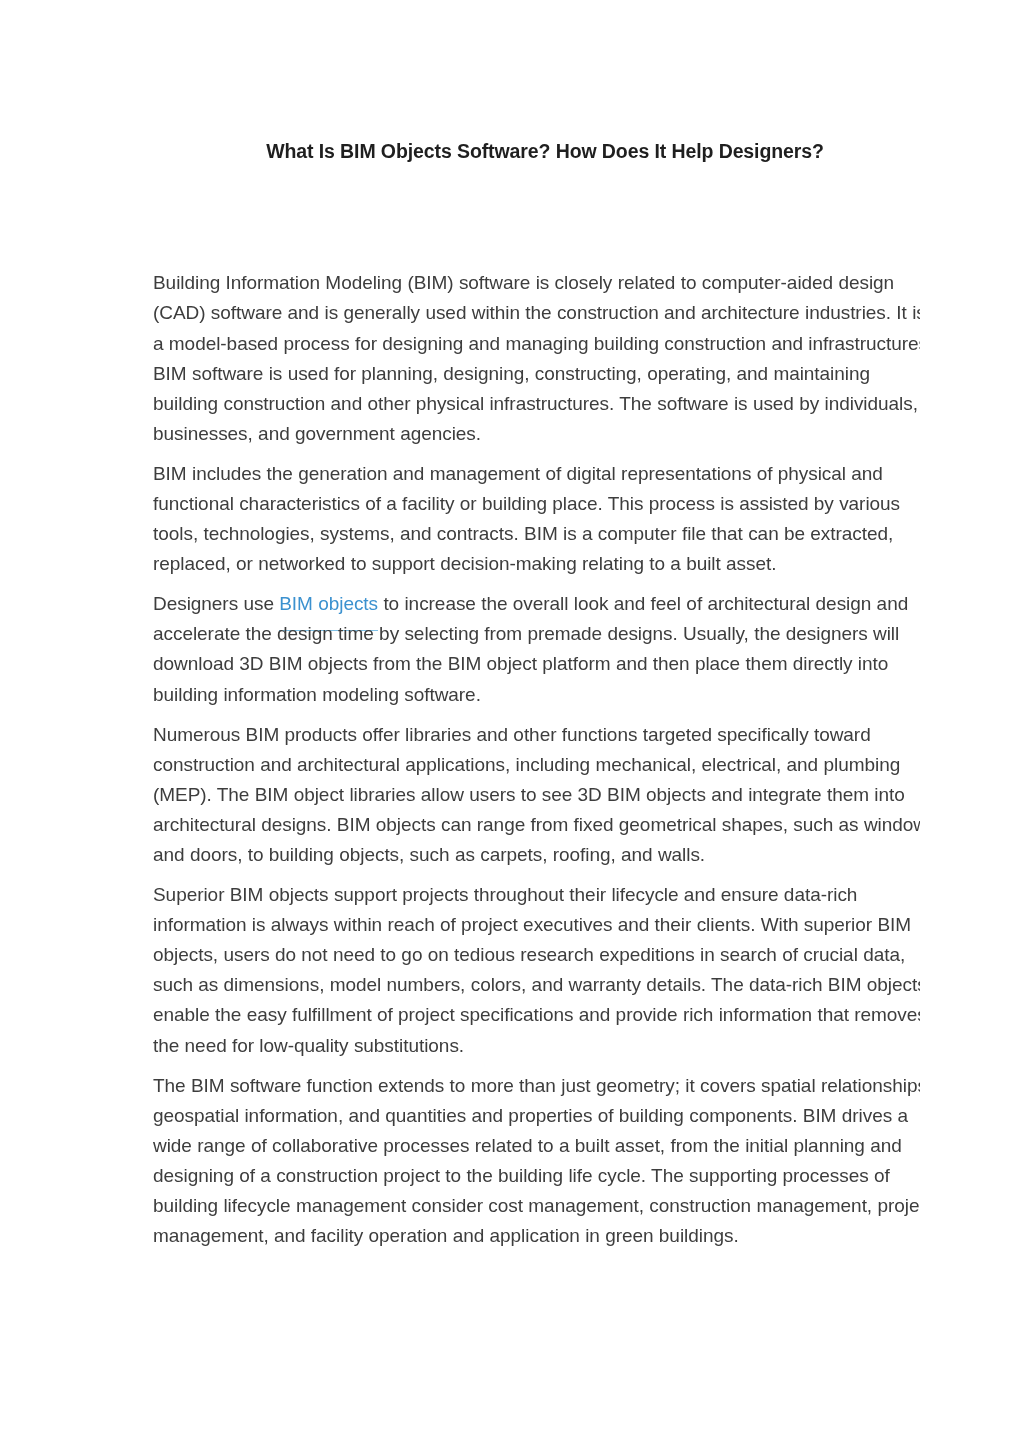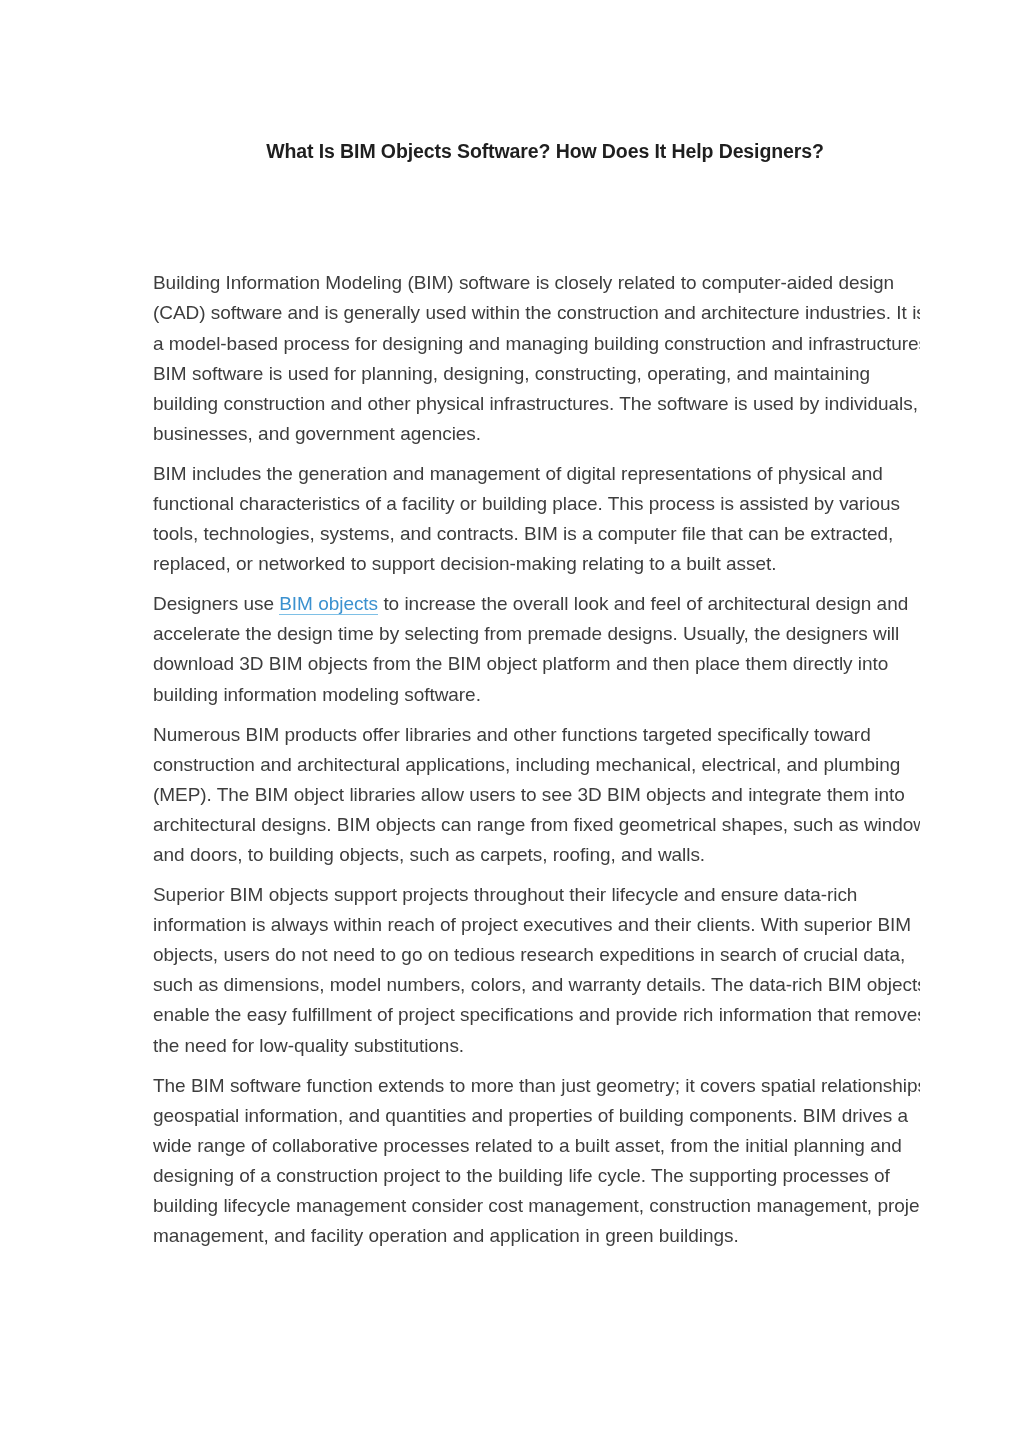--- a/index.html
+++ b/index.html
@@ -56,21 +56,21 @@
   }
 
   .doc-paragraph:last-child {
     margin-bottom: 15px;
   }
 
   a.doc-link {
     color: #3b91cf;
     text-decoration: none;
     border-bottom: 1.5px solid #7ec0e6;
-    padding-bottom: 0px;
+    padding-bottom: 16px;
   }
 </style>
 </head>
 <body>
 
 <div class="page">
   <div class="doc-body">
 
     <h1 class="doc-title">What Is BIM Objects Software? How Does It Help Designers?</h1>
 

